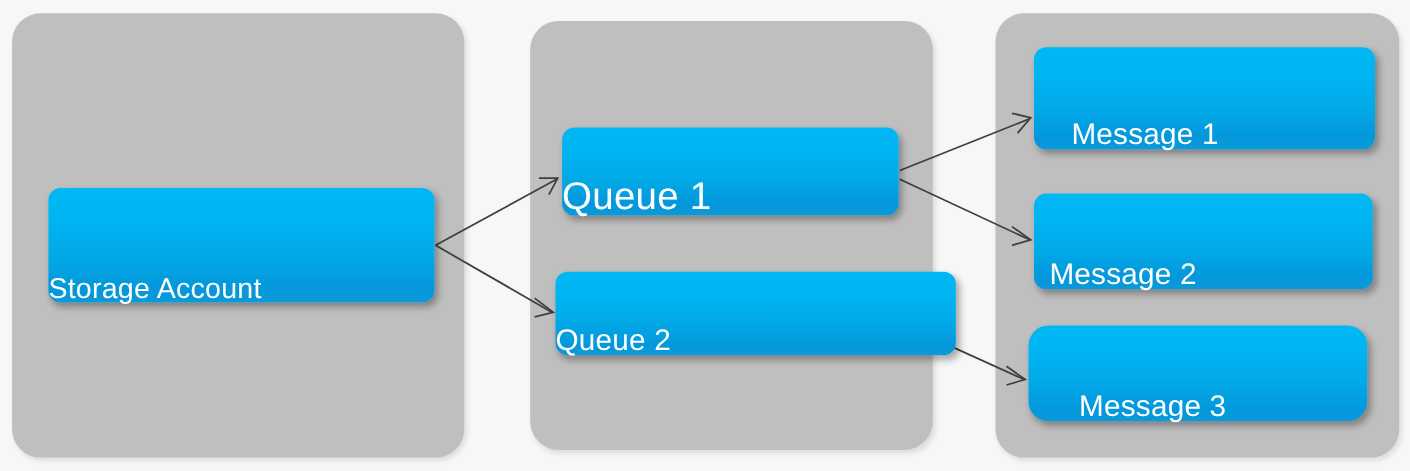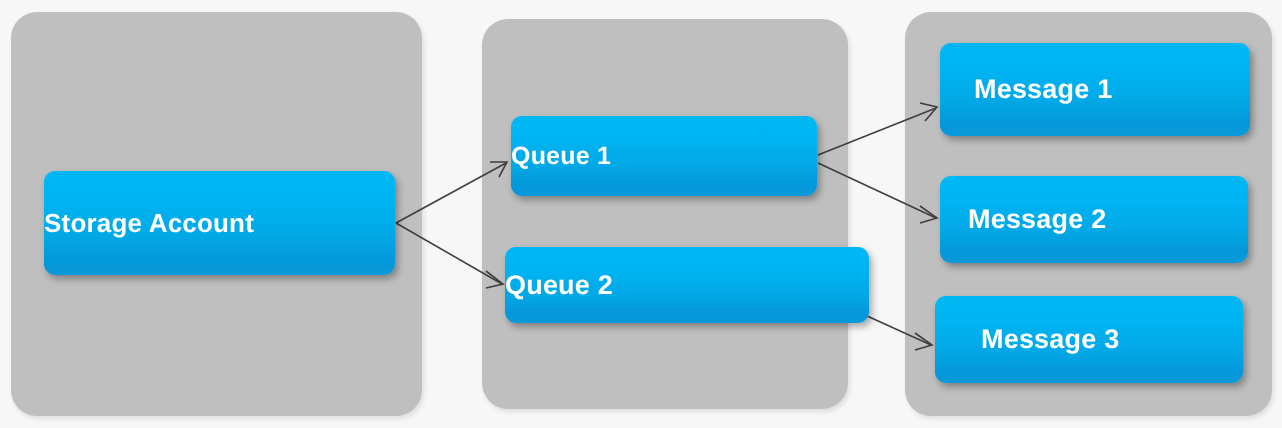--- a/index.html
+++ b/index.html
@@ -37,64 +37,65 @@
     position: absolute;
     border-radius: 11px;
     background: linear-gradient(180deg,
                 #00b8f4 0%,
                 #00b4f2 28%,
                 #02a8e6 62%,
                 #0497db 88%,
                 #0b9ad8 100%);
     box-shadow: 3px 4px 7px rgba(0,0,0,0.32);
     display: flex;
-    align-items: center;
+    align-items: flex-end;
     color: #ffffff;
-    font-weight: 700;
+    font-weight: 400;
     letter-spacing: 0.2px;
     text-rendering: geometricPrecision;
     -webkit-font-smoothing: antialiased;
     box-sizing: border-box;
   }
   .node > .node-label {
     display: block;
     width: 100%;
     line-height: 1;
   }
 
   
   #node-storage {
     left: 44px;  top: 171px; width: 351px; height: 104px;
     justify-content: center;
     font-size: 26px;
   }
   #node-queue-1 {
     left: 511px; top: 116px; width: 306px; height: 80px;
     justify-content: center;
-    font-size: 25px;
+    font-size: 35px;
   }
   #node-queue-2 {
     left: 505px; top: 247px; width: 364px; height: 76px;
     justify-content: center;
     font-size: 27px;
   }
   #node-message-1 {
     left: 940px; top: 43px;  width: 310px; height: 93px;
     padding-left: 34px;
     font-size: 27px;
   }
   #node-message-2 {
     left: 940px; top: 176px; width: 308px; height: 87px;
-    padding-left: 28px;
+    padding-left: 14px;
     font-size: 27px;
   }
   #node-message-3 {
     left: 935px; top: 296px; width: 308px; height: 87px;
     padding-left: 46px;
     font-size: 27px;
+    border-radius: 18px;
   }
 
   
   #connectors {
     position: absolute;
     left: 0; top: 0;
     width: 1282px;
     height: 428px;
     pointer-events: none;
   }

